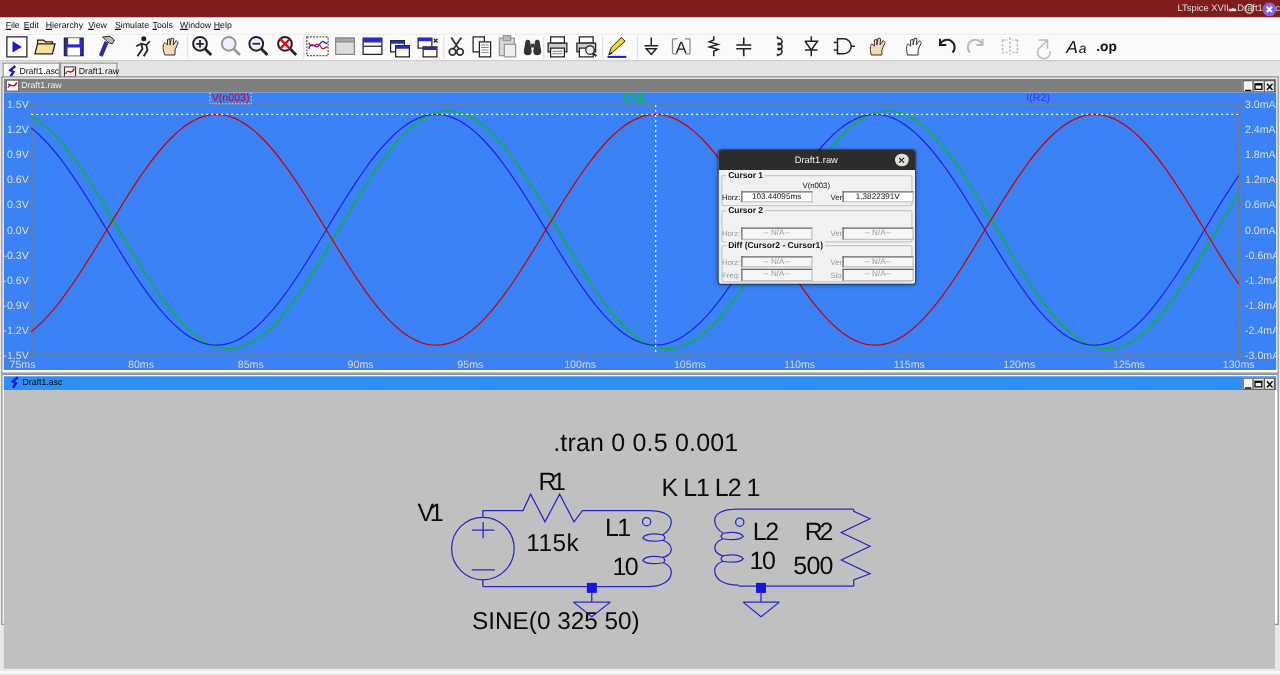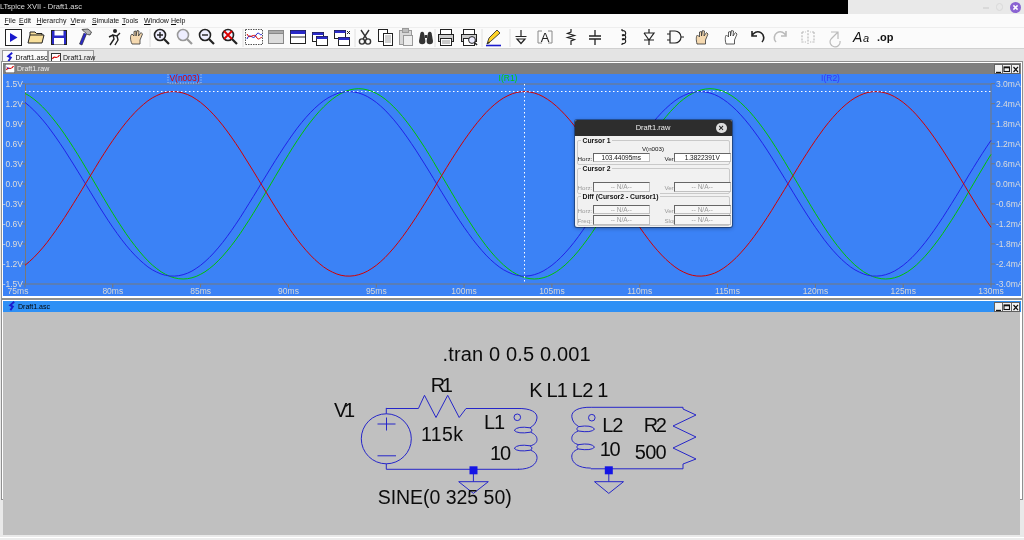--- a/index.html
+++ b/index.html
@@ -12,21 +12,21 @@
 .grp{position:absolute;left:2px;width:153px;border:1px solid #c9c9c9;border-radius:2px}
 .grp .cap{position:absolute;top:-4px;left:3px;background:#f1f1f1;padding:0 2px;font-size:6.8px;font-weight:bold;color:#111}
 .fld{position:absolute;height:9.4px;background:#fff;border:1px solid #c0c0c0;border-top-color:#666;border-left-color:#666;font-size:6.5px;line-height:8px;text-align:center;color:#111}
 .fld.dis{color:#9a9a9a;background:#f6f6f6}
 .flbl{position:absolute;font-size:6.2px;color:#222}
 .flbl.dis{color:#9a9a9a}
 .menu span{position:absolute;top:3px}
 .menu u{text-decoration:underline}
 .tab{position:absolute;top:0.5px;height:13.5px;font-size:7px;color:#111;border:1px solid #9a9a9a;border-bottom:none;background:#ececec}
 </style></head><body>
-<div class="abs" style="left:0;top:0;width:848px;height:14px;background:#000000;color:#ddd;font-size:7.5px;text-align:left;line-height:14px">LTspice XVII - Draft1.asc
+<div class="abs" style="left:0;top:0;width:1024px;height:14px;background:#7f1d1d;color:#ddd;font-size:7.5px;text-align:right;line-height:14px">LTspice XVII - Draft1.asc
  <div class="abs" style="left:982.5px;top:7.3px;width:6px;height:1.6px;background:#d9d9d9"></div>
  <div class="abs" style="left:995.5px;top:3.2px;width:7.6px;height:7.6px;border:1.5px solid #d9d9d9;border-radius:50%;box-sizing:border-box"></div>
  <div class="abs" style="left:1010px;top:2px;width:11px;height:11px;border-radius:50%;background:#8a63d2">
       <svg style="display:block" width="11" height="11">
         <path d="M3.4 3.4 L7.6 7.6 M7.6 3.4 L3.4 7.6" stroke="#fff" stroke-width="1.5"></path>
       </svg>
     </div>
 </div>
 <div class="abs menu" style="left:0;top:14px;width:1024px;height:14px;background:#fbfbfb;font-size:7px;color:#111;border-bottom:1px solid #eee">
  <span style="left:4.5px"><u>F</u>ile</span>

